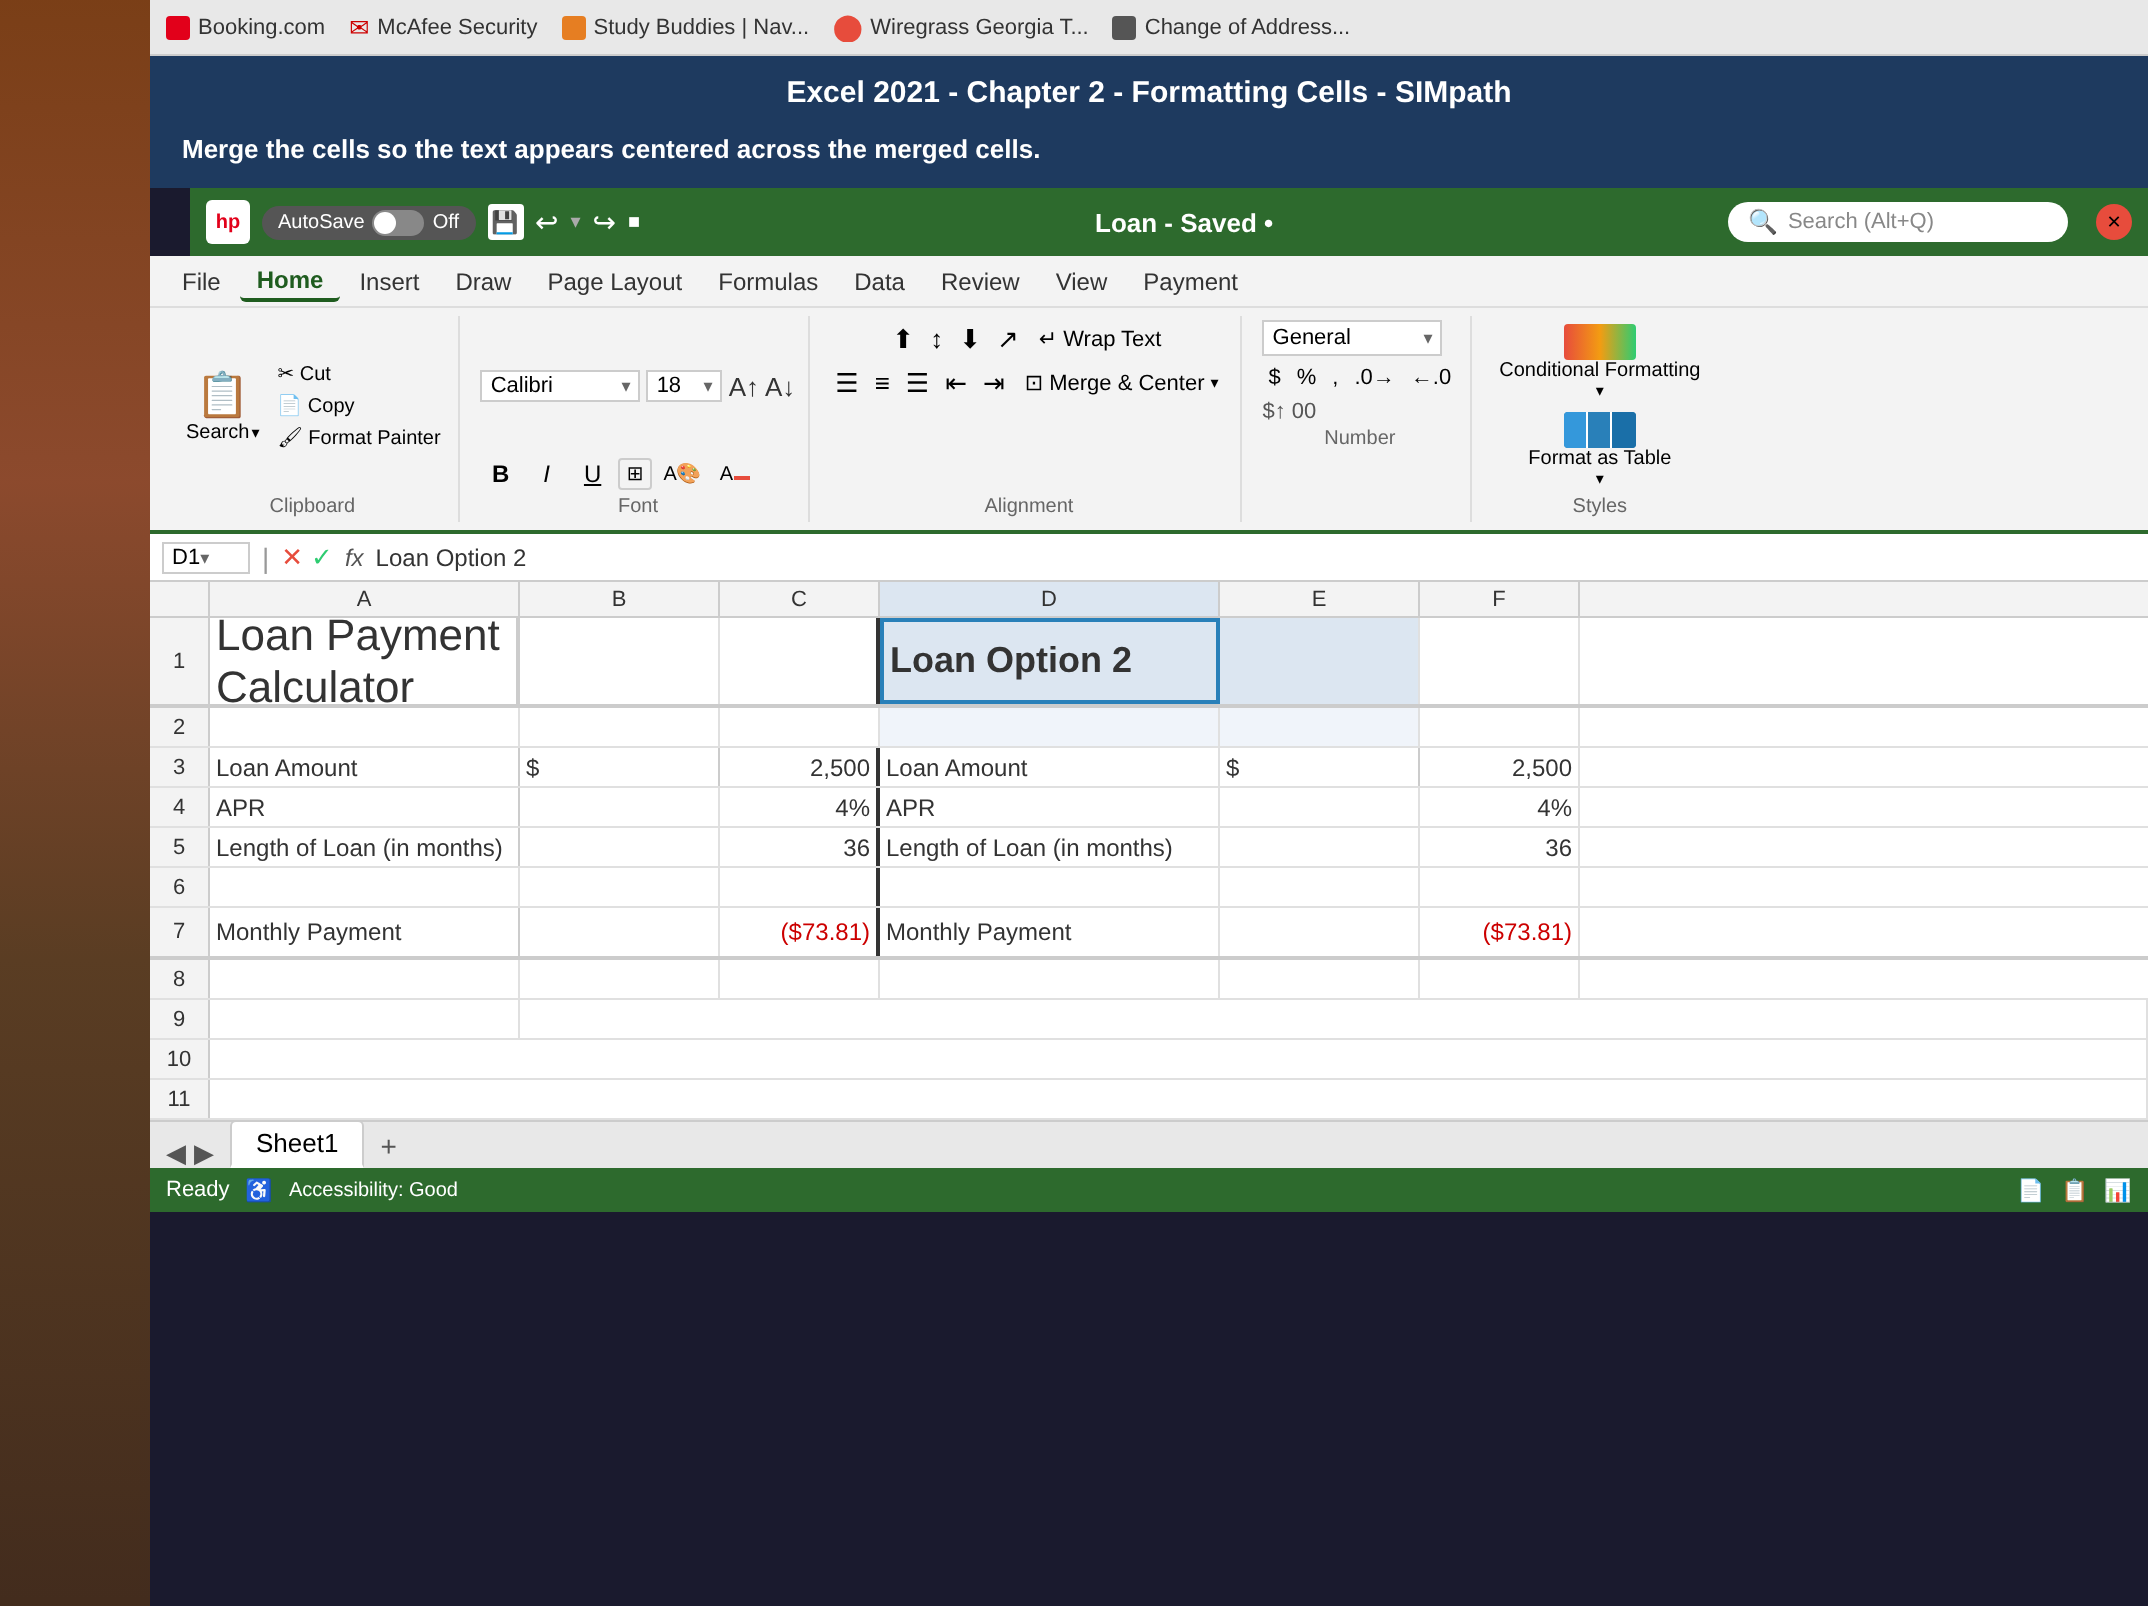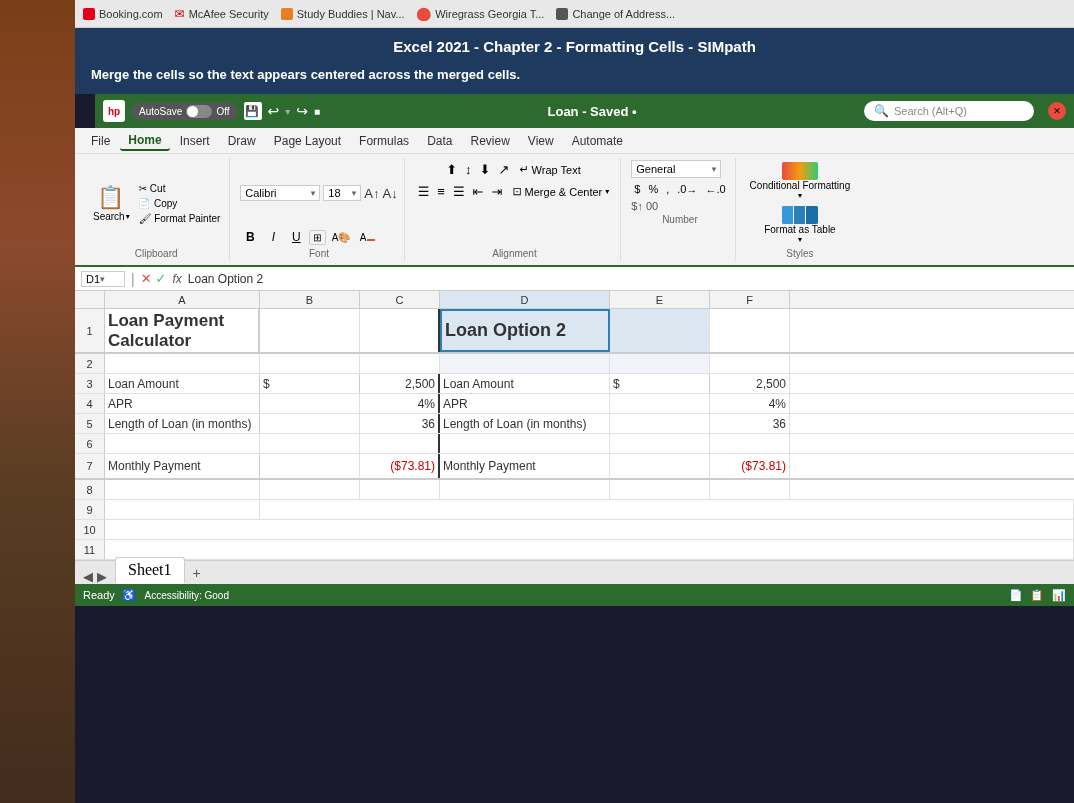--- a/index.html
+++ b/index.html
@@ -214,25 +214,24 @@
       align-items: flex-end;
       padding: 0 8px;
       border-top: 1px solid #ccc;
       height: 24px;
     }
     .sheet-tab {
       padding: 3px 12px;
       border: 1px solid #ccc;
       border-bottom: none;
       background: white;
-      font-size: 16px;
+      font-size: 13px;
       cursor: pointer;
       border-radius: 3px 3px 0 0;
       margin-right: 0;
-      font-family: Liberation Serif, serif;
     }
     .sheet-tab.active {
       background: white;
       border-bottom: 2px solid white;
       font-weight: 500;
     }
     .tab-add { padding: 3px 8px; font-size: 14px; cursor: pointer; color: #555; }
 
     
     .status-bar {
@@ -349,21 +348,21 @@
       <div class="menu-item">
         <span>Data</span>
       </div>
       <div class="menu-item">
         <span>Review</span>
       </div>
       <div class="menu-item">
         <span>View</span>
       </div>
       <div class="menu-item">
-        <span>Automate</span>
+        <span>Payment</span>
       </div>
     </div>
 
     <div class="ribbon">
 
       <div class="ribbon-group">
         <div class="ribbon-row" style="flex:1;">
           <div class="paste-group">
             <div class="paste-big">
               <div style="font-size:22px;">📋</div>
@@ -498,21 +497,21 @@
         <div class="col-header col-a">A</div>
         <div class="col-header col-b">B</div>
         <div class="col-header col-c">C</div>
         <div class="col-header col-d" style="background:#dce6f1;">D</div>
         <div class="col-header col-e">E</div>
         <div class="col-header col-f">F</div>
       </div>
 
       <div class="ss-row" style="height:45px;border-bottom:2px solid #ccc;">
         <div class="row-num">1</div>
-        <div class="ss-cell col-a" style="font-size:17px;font-weight:bold;border-right:2px solid #ccc;">
+        <div class="ss-cell col-a" style="font-size:22px;font-weight:normal;border-right:2px solid #ccc;">
           <span>Loan Payment Calculator</span>
         </div>
         <div class="ss-cell col-b" style="border-right:1px solid #e0e0e0;"></div>
         <div class="ss-cell col-c" style="border-right:2px solid #333;"></div>
 
         <div class="ss-cell col-d" style="background:#dce6f1;font-size:18px;font-weight:bold;border-right:none;border:2px solid #2980b9;">
           <span>Loan Option 2</span>
         </div>
         <div class="ss-cell col-e" style="background:#dce6f1;border-right:1px solid #e0e0e0;"></div>
         <div class="ss-cell col-f"></div>

